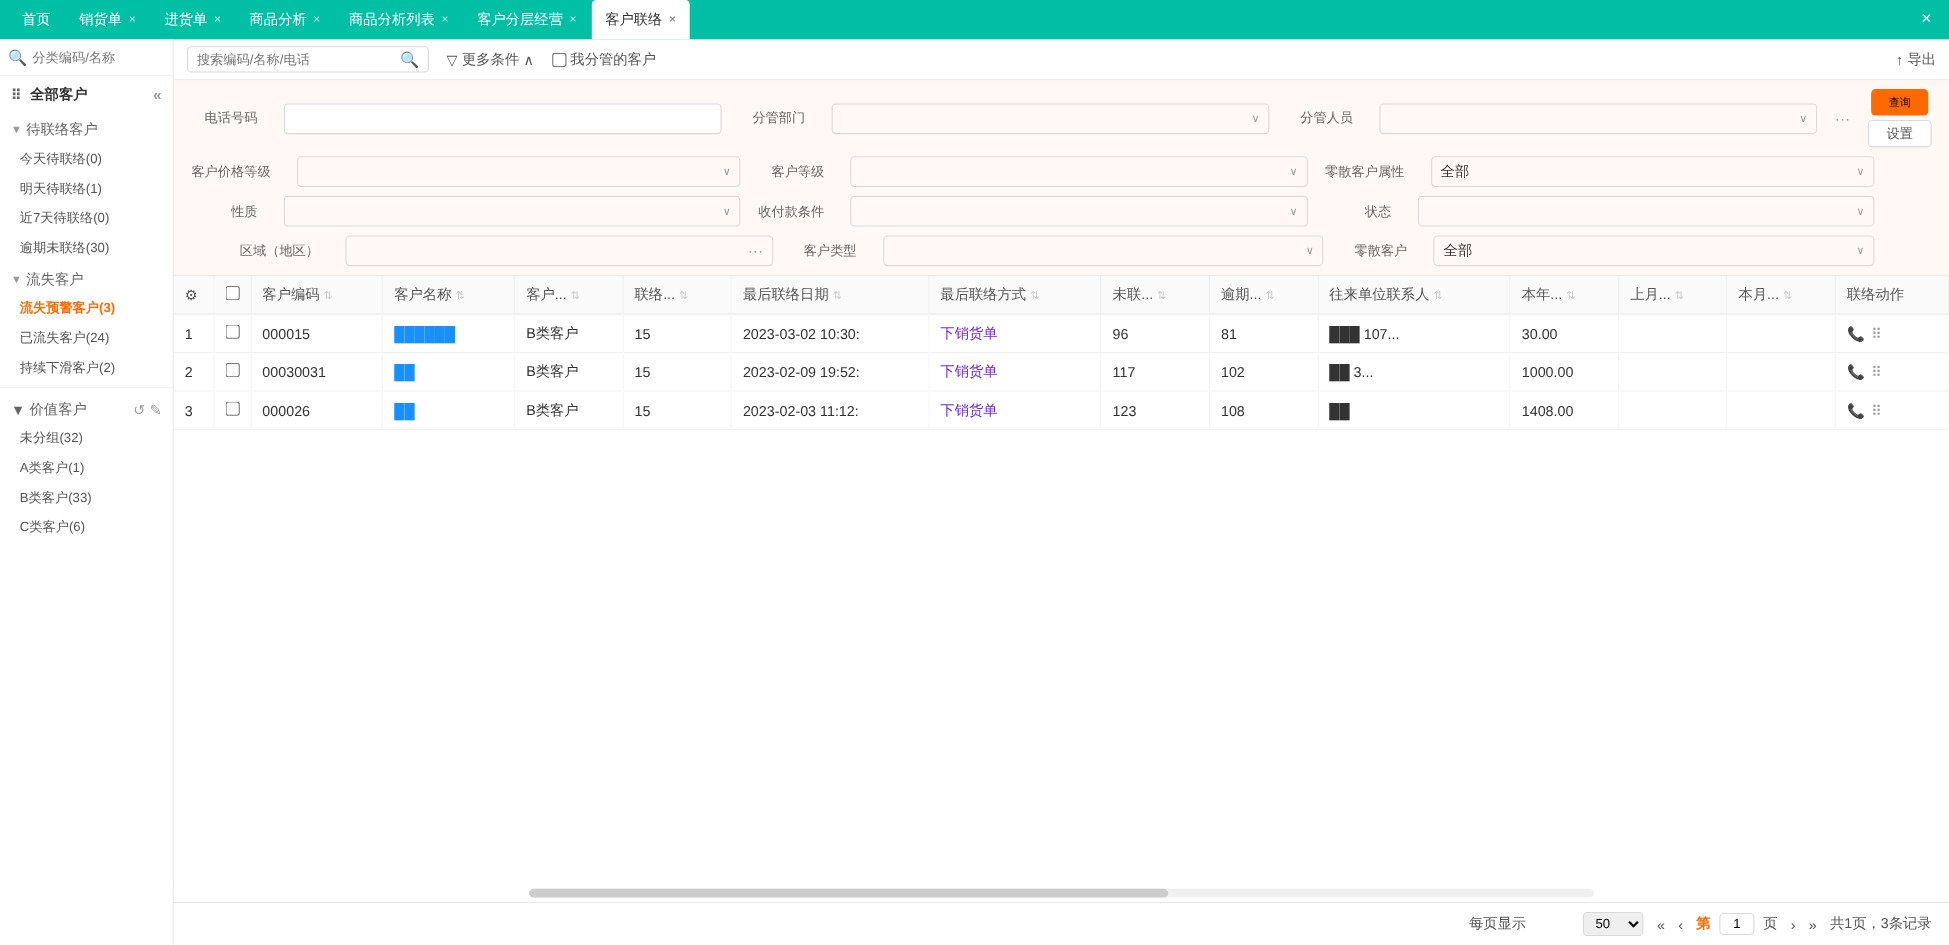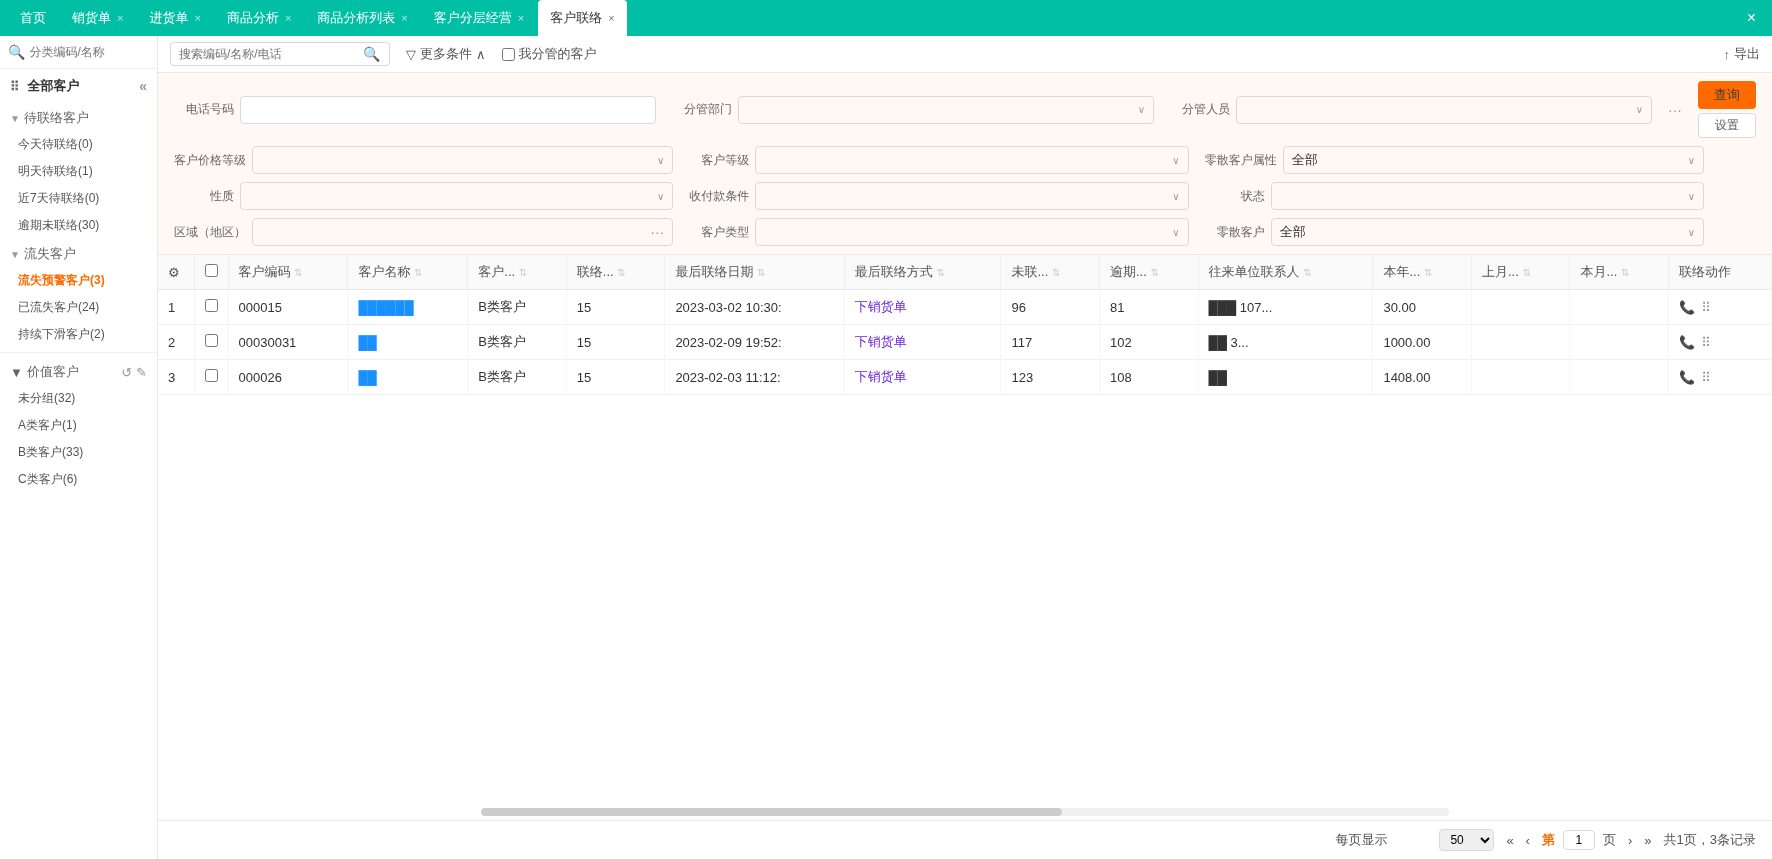--- a/index.html
+++ b/index.html
@@ -179,25 +179,25 @@
       background: #fff8f5;
       border-bottom: 1px solid #e8e8e8;
       padding: 8px 16px;
     }
     .filter-row {
       display: flex;
       align-items: center;
       gap: 16px;
       margin-bottom: 8px;
     }
-    .filter-row:last-child { margin-bottom: 0; }
+    .filter-row:last-child { margin-bottom: 0; margin-left: 44px; }
     .filter-field {
       display: flex;
       align-items: center;
-      gap: 6px;
+      gap: 24px;
       flex: 1;
     }
     .filter-label {
       color: #666;
       font-size: 12px;
       white-space: nowrap;
       min-width: 60px;
       text-align: right;
     }
     .filter-input {
@@ -225,26 +225,26 @@
     }
     .filter-select .down-arrow { color: #999; font-size: 10px; }
     .filter-actions {
       display: flex;
       flex-direction: column;
       gap: 4px;
       align-items: center;
     }
     .btn-query {
       background: #ff6a00;
-      color: #404040;
+      color: #000000;
       border: none;
       border-radius: 4px;
       padding: 5px 16px;
       cursor: pointer;
-      font-size: 13px;
+      font-size: 10px;
     }
     .btn-settings {
       background: #fff;
       color: #555;
       border: 1px solid #d9d9d9;
       border-radius: 4px;
       padding: 3px 16px;
       cursor: pointer;
       font-size: 12px;
     }

